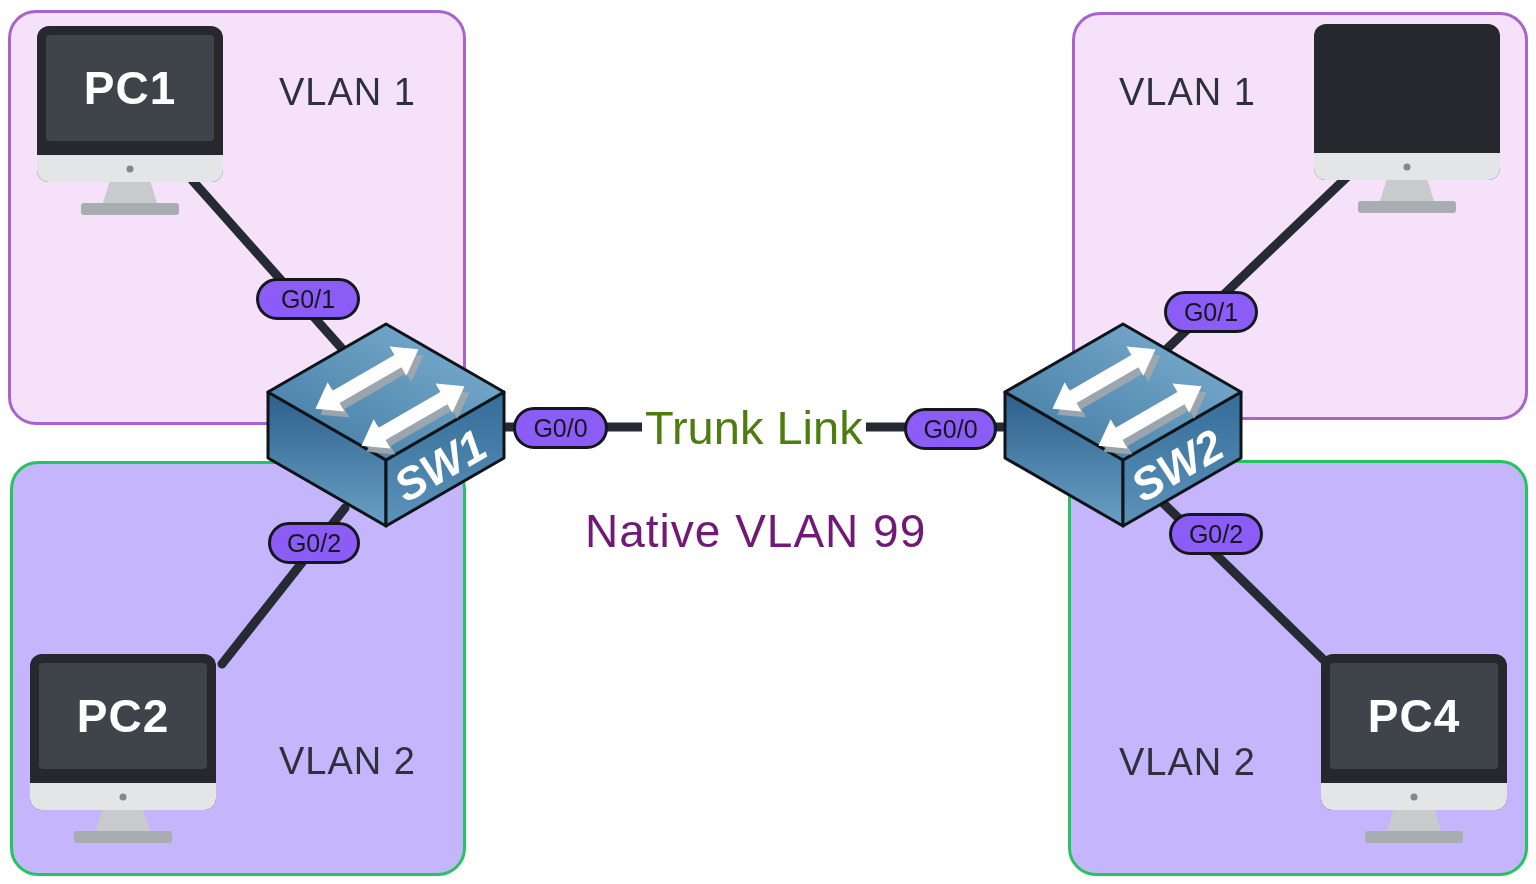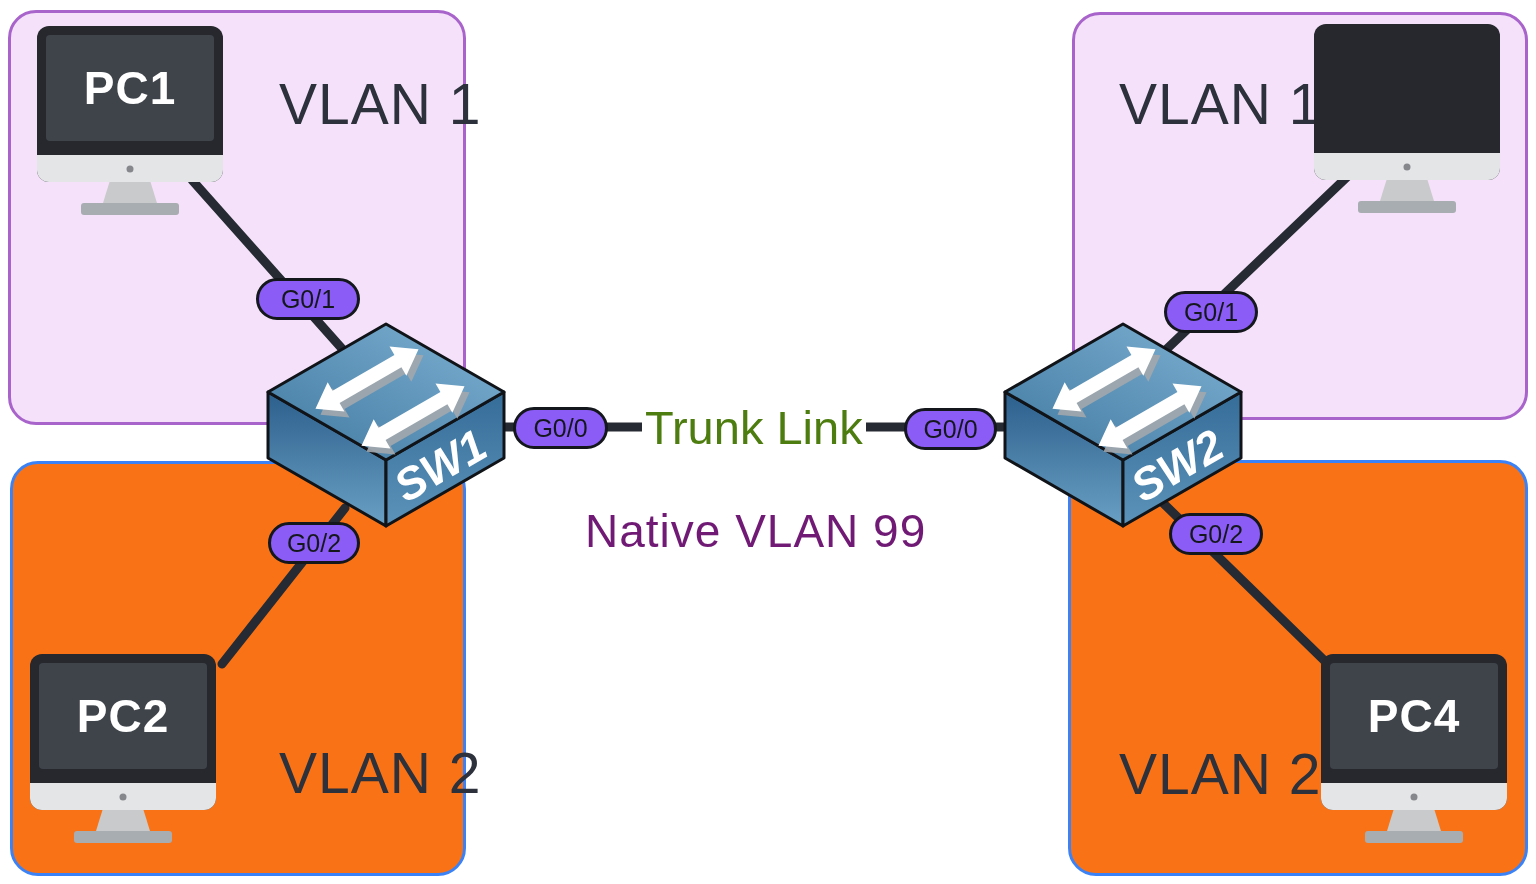--- a/index.html
+++ b/index.html
@@ -6,23 +6,23 @@
   .canvas{
     position:relative;
     width:1536px;height:884px;
     background:#ffffff;
     font-family:"Liberation Sans", sans-serif;
     overflow:hidden;
   }
   
   .zone{position:absolute;border-radius:28px;box-sizing:border-box;z-index:0;}
   .zone-purple{background:#f5e2fa;border:3px solid #a964cc;}
-  .zone-green{background:#f97316;border:3px solid #3b82f6;}
+  .zone-green{background:#c4b5fd;border:3px solid #22c55e;}
   .zone-label{
-    position:absolute;font-size:57px;color:#2c313c;letter-spacing:1px;
+    position:absolute;font-size:38px;color:#2c313c;letter-spacing:1px;
     white-space:nowrap;
     text-align:center;
   }
   
   .links-svg{position:absolute;left:0;top:0;z-index:1;}
   .link-line{stroke:#262b33;stroke-width:9;stroke-linecap:round;fill:none;}
   
   .switch-svg{position:absolute;width:246px;height:212px;z-index:2;overflow:visible;}
   .sw-face{stroke:#101418;stroke-width:3;stroke-linejoin:round;}
   .arrow{fill:#ffffff;}

